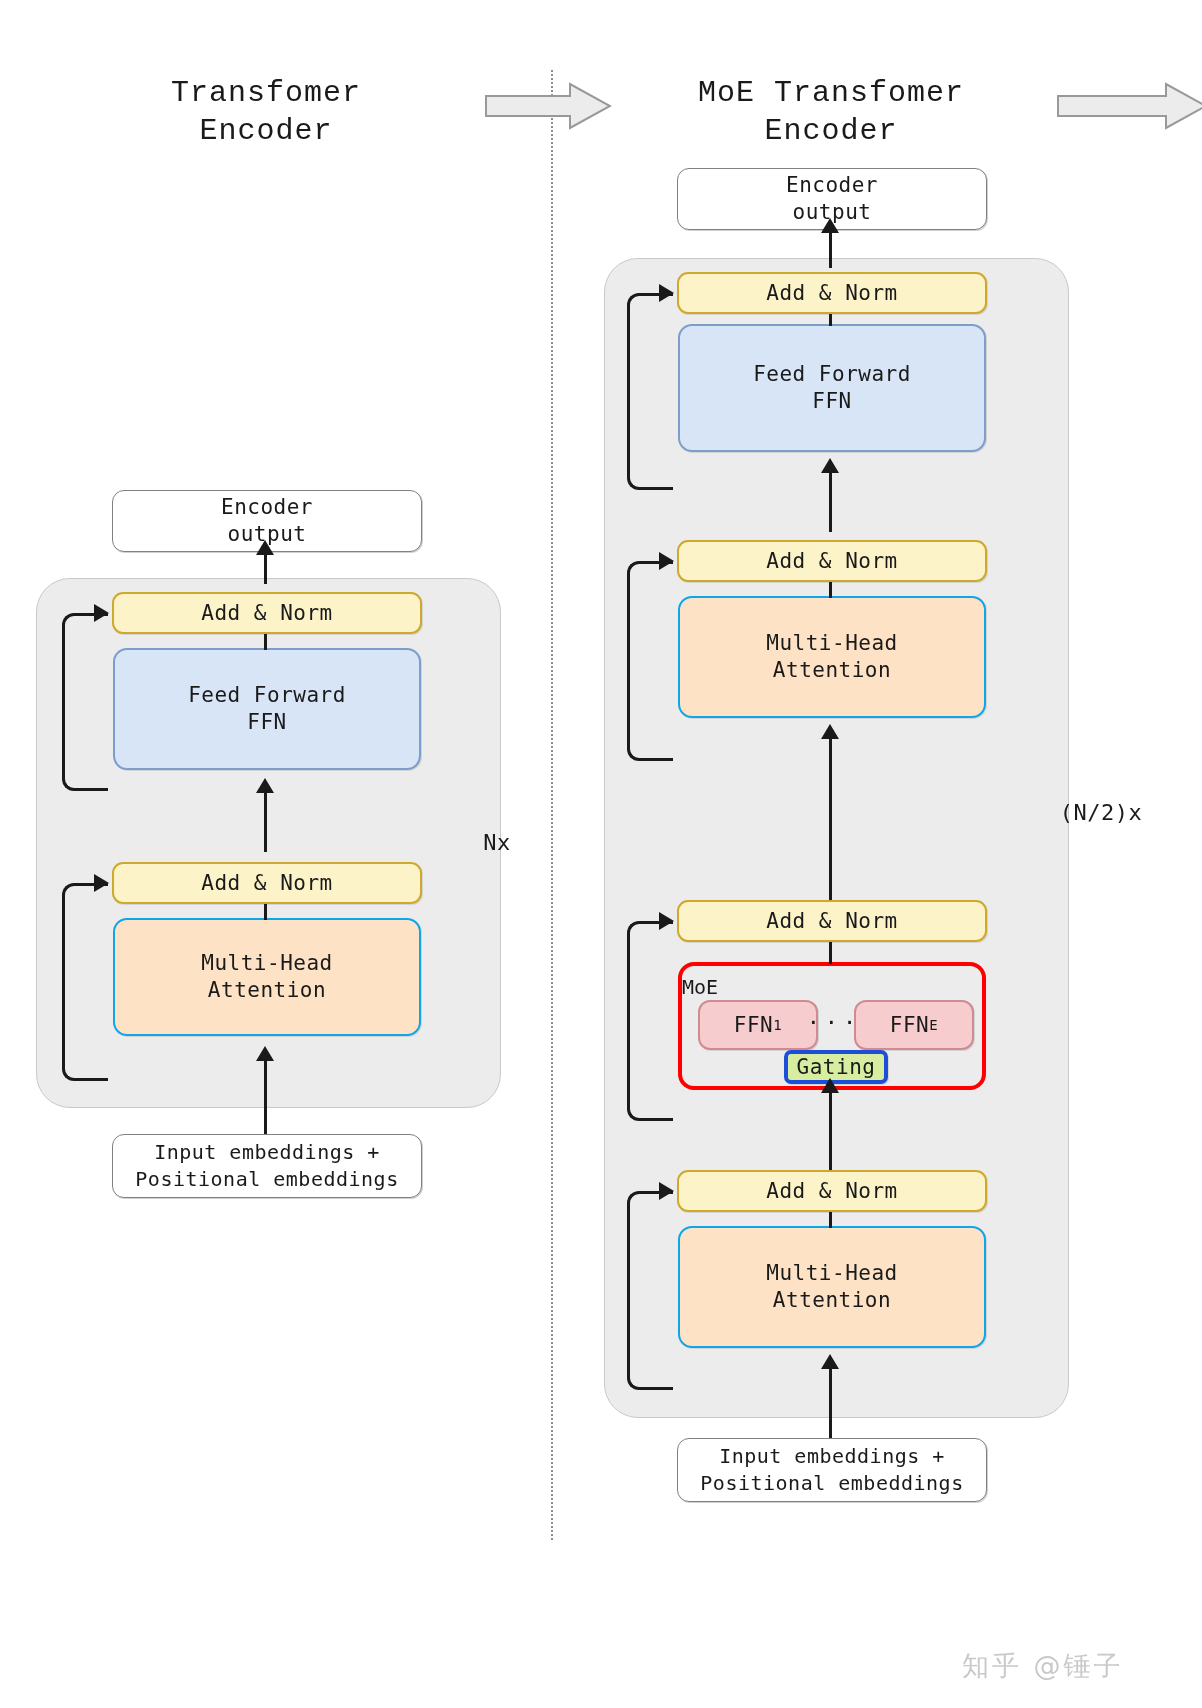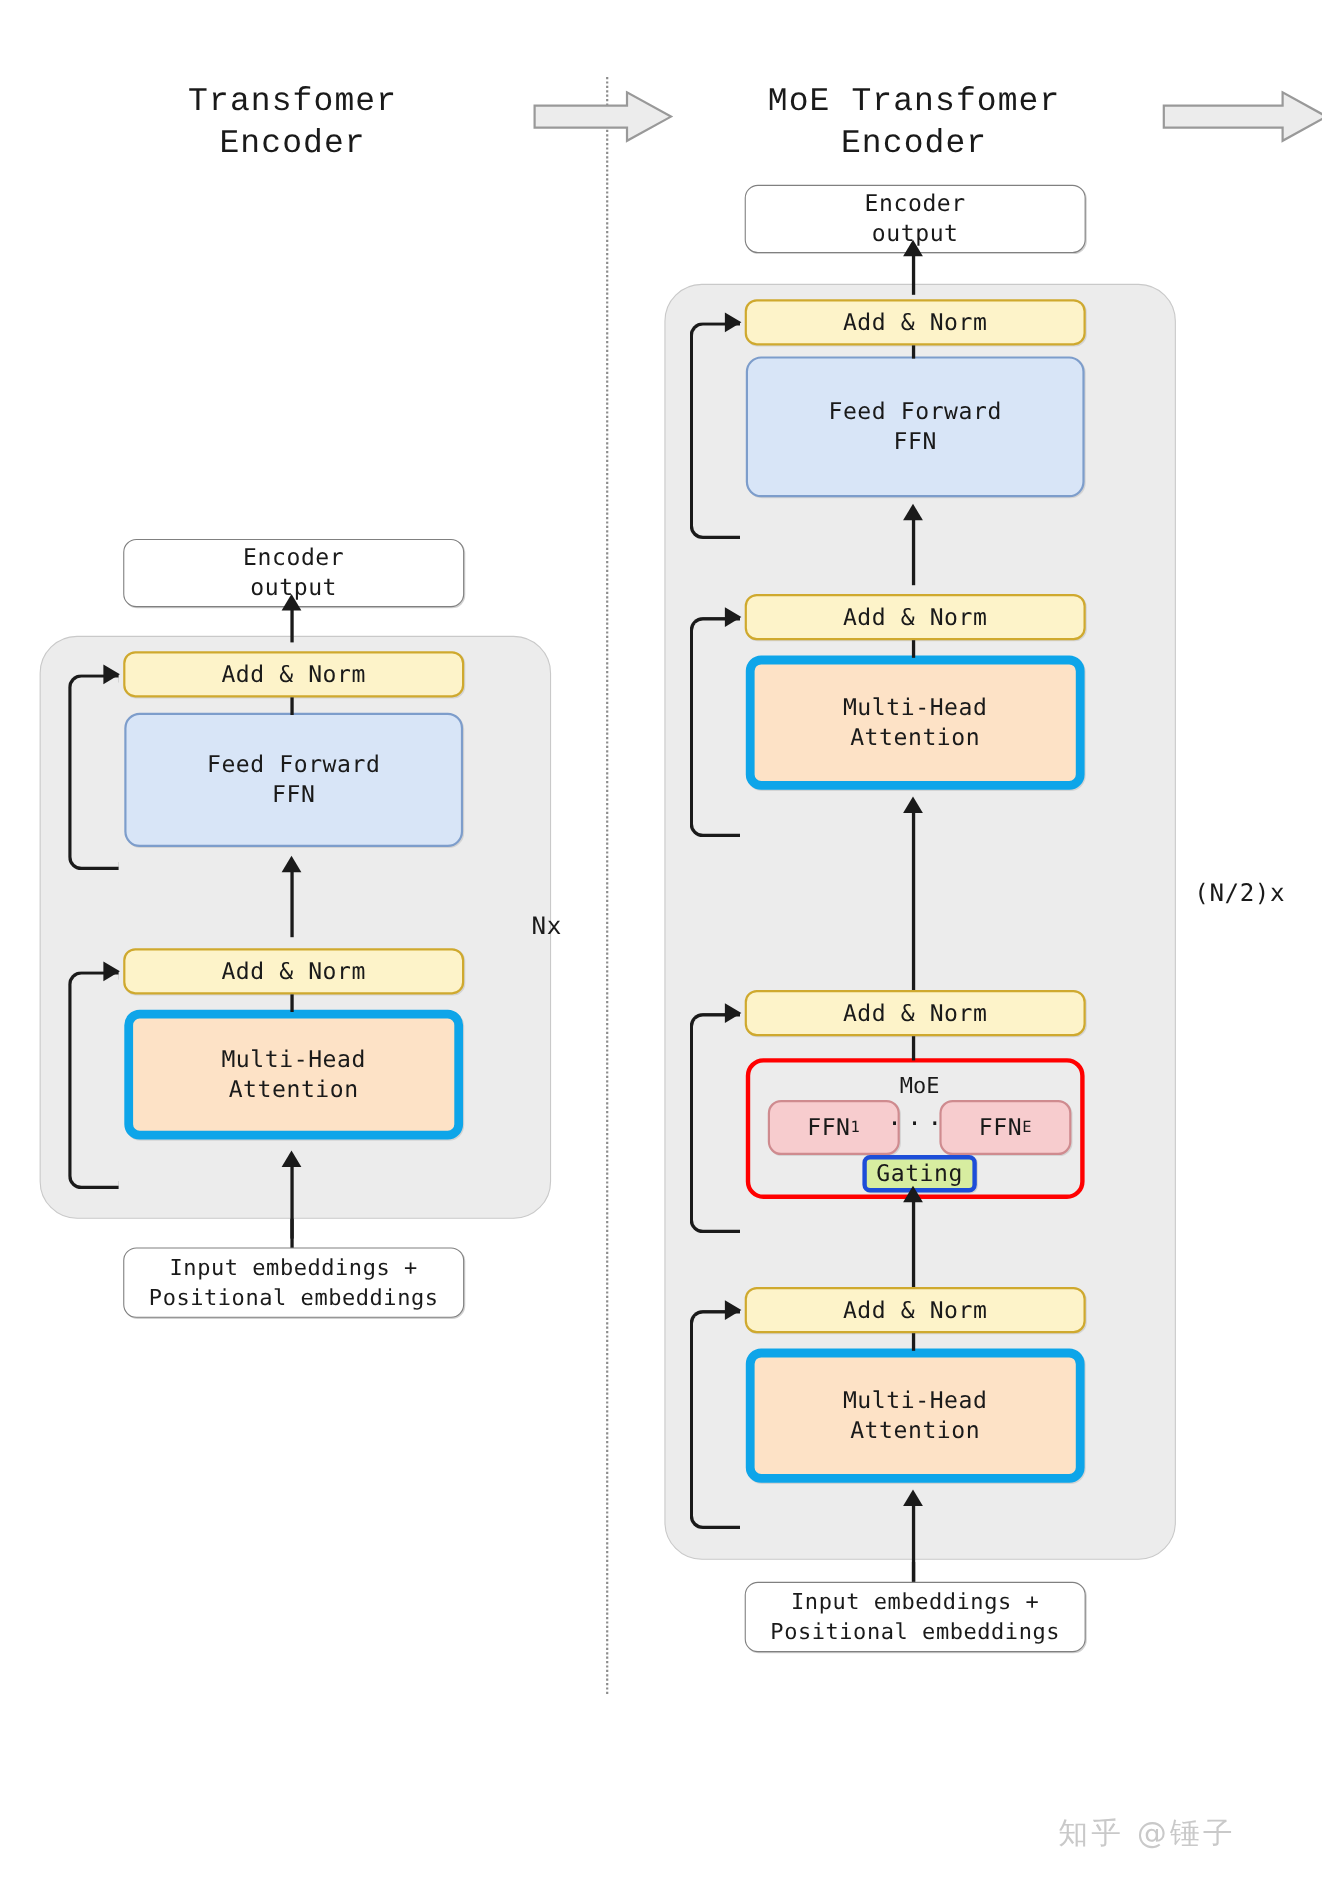--- a/index.html
+++ b/index.html
@@ -35,35 +35,35 @@
   }
   .node-addnorm{
     background:#fdf3c9;border:2px solid #cfa92e;border-radius:11px;
     box-shadow:1px 1px 0 rgba(0,0,0,.10);
   }
   .node-ffn{
     background:#d8e5f7;border:2px solid #7d9dcb;border-radius:14px;
     box-shadow:1px 1px 0 rgba(0,0,0,.10);
   }
   .node-mha{
-    background:#fde2c6;border:8px solid #0ea5e9;border-radius:14px;
+    background:#fde2c6;border:2px solid #0ea5e9;border-radius:14px;
     box-shadow:1px 1px 0 rgba(0,0,0,.10);
   }
   .node-expert{
     background:#f7ccce;border:2px solid #cf8b8f;border-radius:12px;
     font-size:21px;box-shadow:1px 1px 0 rgba(0,0,0,.10);
   }
   .node-gating{
     background:#d7eda0;border:4px solid #1d4ed8;border-radius:7px;
     font-size:21px;box-shadow:1px 1px 0 rgba(0,0,0,.10);
   }
   .moe-shell{
     background:#ececec;border:4px solid #ff0000;border-radius:16px;
   }
-  .moe-label{font-size:20px;line-height:22px;text-align:center;}
+  .moe-label{font-size:20px;line-height:22px;text-align:left;}
   .moe-dots{font-size:22px;line-height:14px;text-align:center;letter-spacing:5px;}
 
   
   .vline{background:#1a1a1a;width:3px;}
   .arrow-up{
     width:0;height:0;border-left:9px solid transparent;border-right:9px solid transparent;
     border-bottom:15px solid #1a1a1a;
   }
   .arrow-right{
     width:0;height:0;border-top:9px solid transparent;border-bottom:9px solid transparent;
@@ -166,21 +166,21 @@
 <div class="abs node node-addnorm" style="left:677px;top:540px;width:310px;height:42px;">Add &amp; Norm</div>
 <div class="abs skip" style="left:627px;top:561px;width:46px;height:200px;"></div>
 <div class="abs arrow-right" style="left:659px;top:552px;"></div>
 
 <div class="abs node node-mha" style="left:678px;top:596px;width:308px;height:122px;">Multi-Head
 Attention</div>
 <div class="abs vline" style="left:829px;top:582px;height:16px;"></div>
 <div class="abs vline" style="left:829px;top:736px;height:166px;"></div>
 <div class="abs arrow-up" style="left:821px;top:724px;"></div>
 
-<div class="abs repeat" style="left:1072px;top:800px;width:110px;text-align:center;">(N/2)x</div>
+<div class="abs repeat" style="left:1046px;top:800px;width:110px;text-align:center;">(N/2)x</div>
 
 <div class="abs node node-addnorm" style="left:677px;top:900px;width:310px;height:42px;">Add &amp; Norm</div>
 <div class="abs skip" style="left:627px;top:921px;width:46px;height:200px;"></div>
 <div class="abs arrow-right" style="left:659px;top:912px;"></div>
 
 <div class="abs moe-shell" style="left:678px;top:962px;width:308px;height:128px;">
   <div class="abs moe-label" style="left:0;top:10px;width:308px;">MoE</div>
   <div class="abs node node-expert" style="left:16px;top:34px;width:120px;height:50px;">
     <span>FFN</span><sub style="font-size:14px;">1</sub>
   </div>

